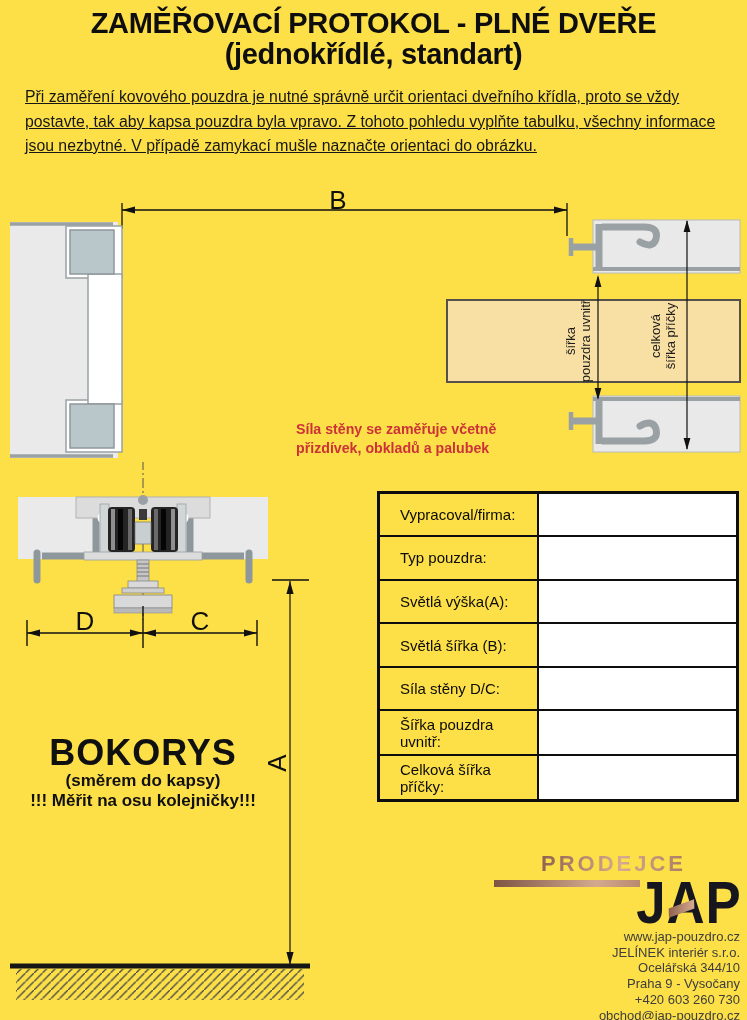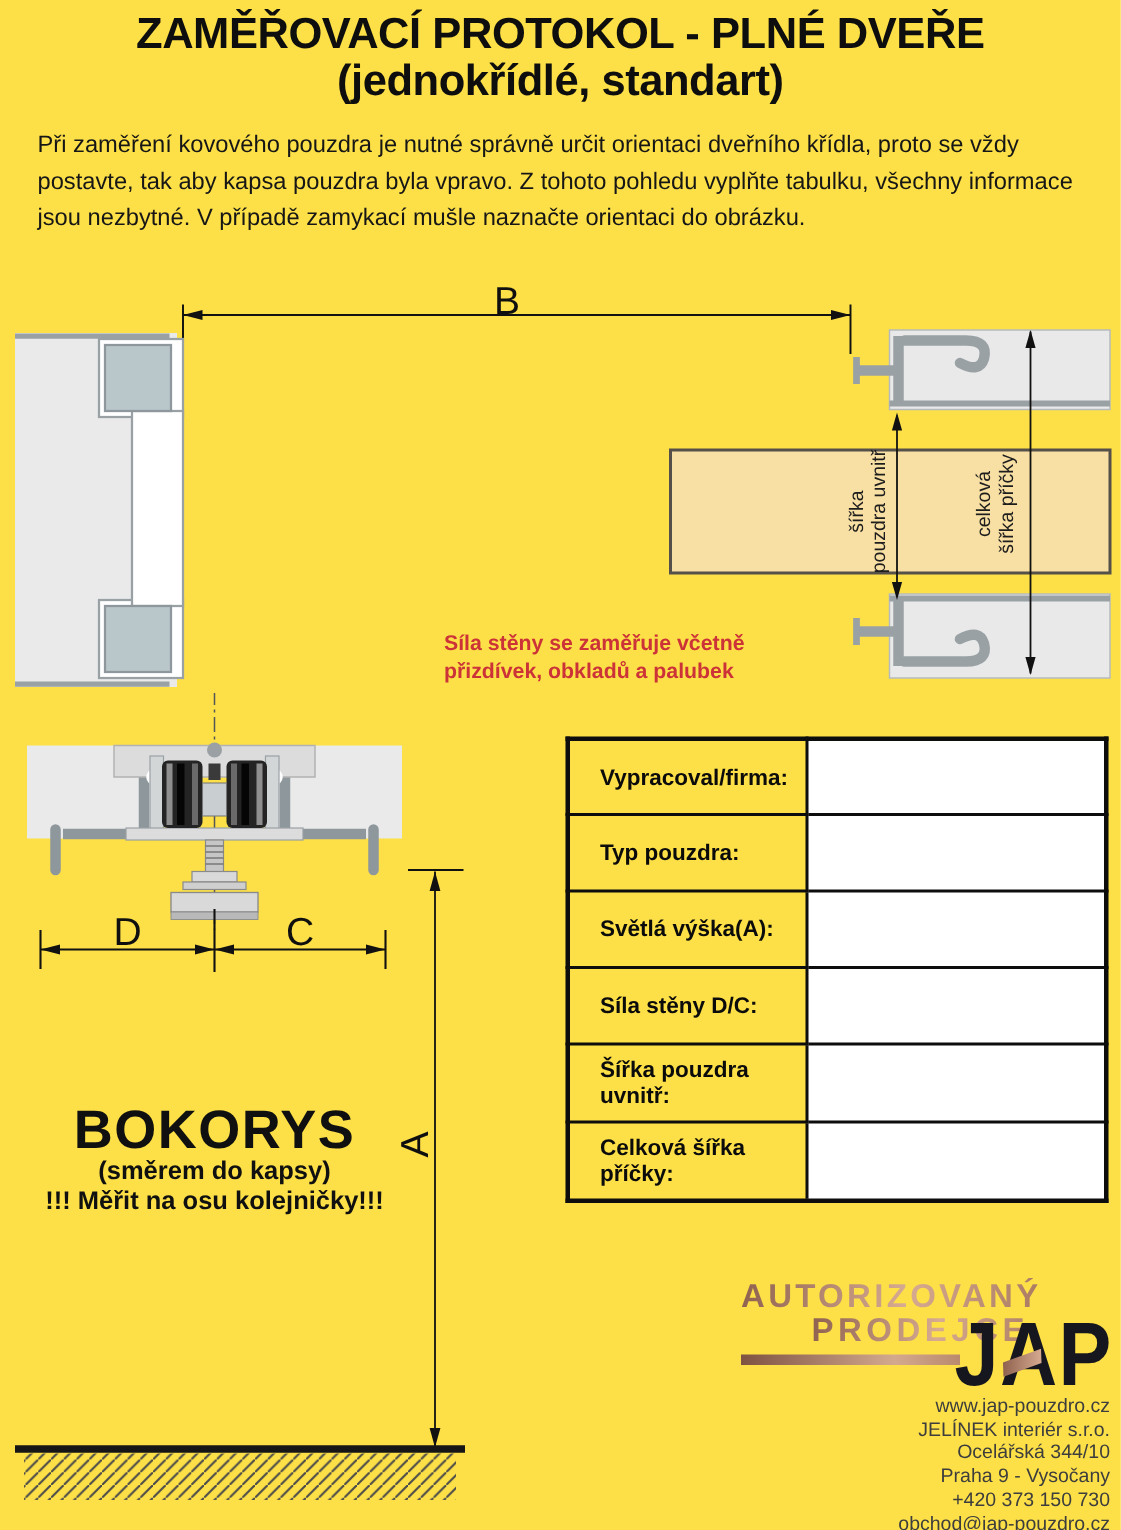--- a/index.html
+++ b/index.html
@@ -2,42 +2,42 @@
 <html lang="cs"><head>
 <meta charset="utf-8">
 <style>
   * { box-sizing: border-box; margin: 0; padding: 0; }
   body { background: #fff; font-family: "Liberation Sans", sans-serif; }
   .page { position: relative; width: 747px; height: 1020px; background: #fde047; overflow: hidden; margin: 0 auto; }
   .abs { position: absolute; }
 
   .doc-title { top: 8px; left: 0; width: 747px; text-align: center; font-weight: bold;
                font-size: 29px; line-height: 31px; color: #0e0e0e; letter-spacing: -0.3px; }
-  .intro { top: 85px; left: 25px; width: 708px; font-size: 15.8px; line-height: 24.5px; color: #161616; }
+  .intro { top: 85px; left: 25px; width: 708px; font-size: 15.8px; line-height: 24.5px; color: #161616; text-decoration: underline; }
 
   svg { display: block; }
 
   .dim-letter { font-size: 26px; color: #0f0f0f; transform: translateX(-50%); }
   .dim-letter-rot { font-size: 26px; color: #0f0f0f; transform: translate(-50%,-50%) rotate(-90deg); }
 
   .vlabel { transform: translate(-50%,-50%) rotate(-90deg); transform-origin: center;
             font-size: 13px; line-height: 15px; color: #1d1d1d; text-align: center; white-space: nowrap; }
 
   .red-note { top: 420px; left: 296px; font-size: 14.2px; line-height: 19px; color: #cc3338; font-weight: bold; }
 
   .bokorys { top: 735px; left: 12px; width: 262px; text-align: center; color: #101010; }
   .bokorys .bk-title { font-size: 36px; line-height: 36px; letter-spacing: 1px; font-weight: 700; }
   .bokorys .bk-sub { font-size: 17px; line-height: 20px; font-weight: bold; }
   .bokorys .bk-note { margin-top: 16px; font-size: 16.5px; line-height: 21.5px; }
 
   table.form { position: absolute; top: 491px; left: 377px; width: 362px; height: 311px;
                border-collapse: collapse; table-layout: fixed; }
   table.form td { border: 2px solid #0d0d0d; vertical-align: middle; }
   table.form { border: 3px solid #0d0d0d; }
-  td.lbl { width: 159px; font-weight: bold; font-size: 15px; line-height: 17px;
+  td.lbl { width: 159px; font-weight: normal; font-size: 15px; line-height: 17px;
            padding: 2px 2px 2px 20px; color: #0b0b0b; }
   td.val { background: #fff; }
   table.form tr { height: 39px; }
 
   .badge { top: 852px; left: 494px; }
   .badge .b1 { font-size: 22px; font-weight: bold; letter-spacing: 2.2px; line-height: 23px;
                background: linear-gradient(100deg,#8d614e 0%,#d7ab91 55%,#a97a61 100%);
                -webkit-background-clip: text; background-clip: text; color: transparent; }
   .badge .b2 { font-size: 22px; font-weight: bold; letter-spacing: 3px; line-height: 24px;
                background: linear-gradient(100deg,#8d614e 0%,#d7ab91 55%,#a97a61 100%);
@@ -239,45 +239,48 @@
       </tr>
       <tr>
         <td class="lbl">Typ pouzdra:</td>
         <td class="val"></td>
       </tr>
       <tr>
         <td class="lbl">Světlá výška(A):</td>
         <td class="val"></td>
       </tr>
       <tr>
+        <td class="lbl">Světlá šířka (B):</td>
+        <td class="val"></td>
+      </tr>
+      <tr>
         <td class="lbl">Síla stěny D/C:</td>
         <td class="val"></td>
       </tr>
       <tr>
         <td class="lbl">Šířka pouzdra uvnitř:</td>
         <td class="val"></td>
       </tr>
       <tr>
         <td class="lbl">Celková šířka příčky:</td>
         <td class="val"></td>
       </tr>
     </tbody>
   </table>
 
   <div class="abs badge">
-    <div class="b1">AUTORIZOVANÝ</div>
     <div class="b2">PRODEJCE</div>
     <div class="bar"></div>
   </div>
 
   <div class="abs brand">JAP</div>
   <div class="abs brand-swoosh"></div>
 
   <div class="abs contact">
     <div>www.jap-pouzdro.cz</div>
     <div>JELÍNEK interiér s.r.o.</div>
     <div>Ocelářská 344/10</div>
     <div>Praha 9 - Vysočany</div>
-    <div>+420 373 150 730</div>
+    <div>+420 603 260 730</div>
     <div>obchod@jap-pouzdro.cz</div>
   </div>
 
 </div>
 
 </body></html>

